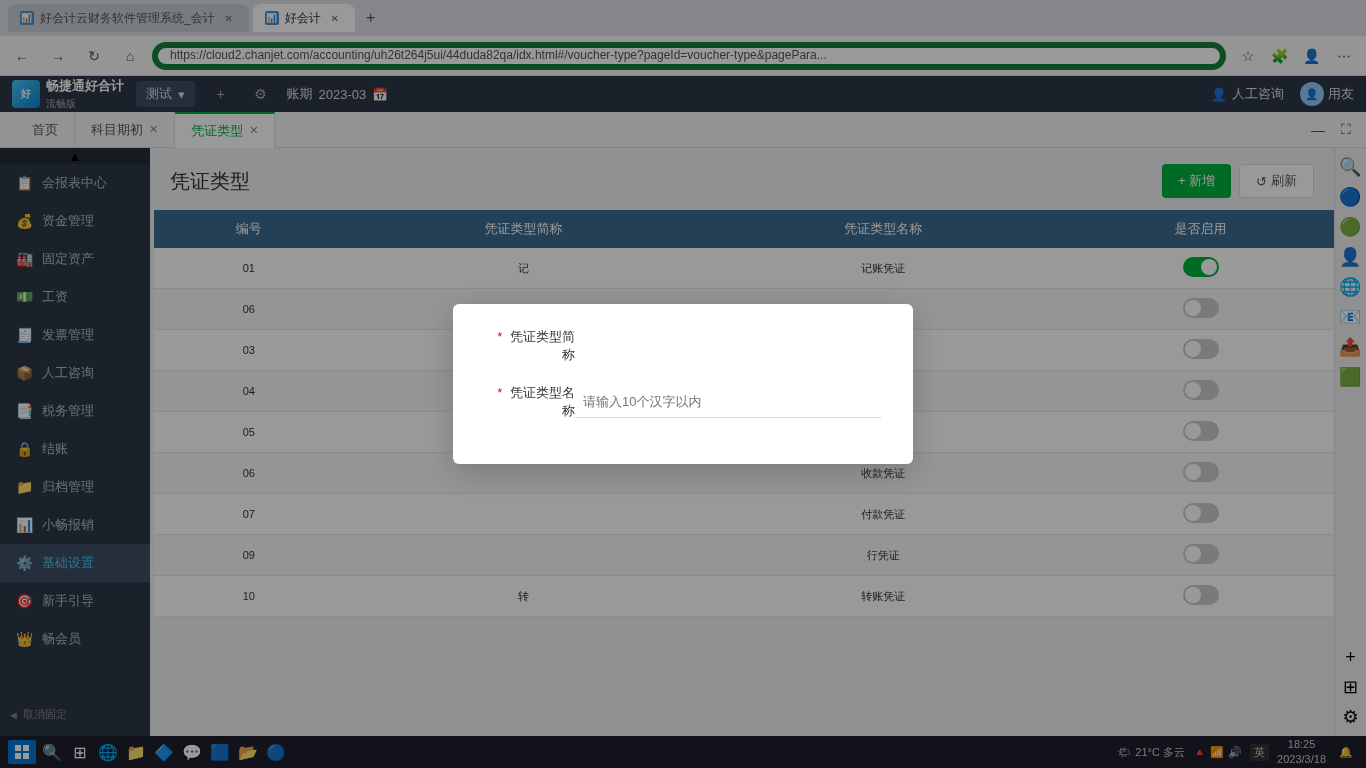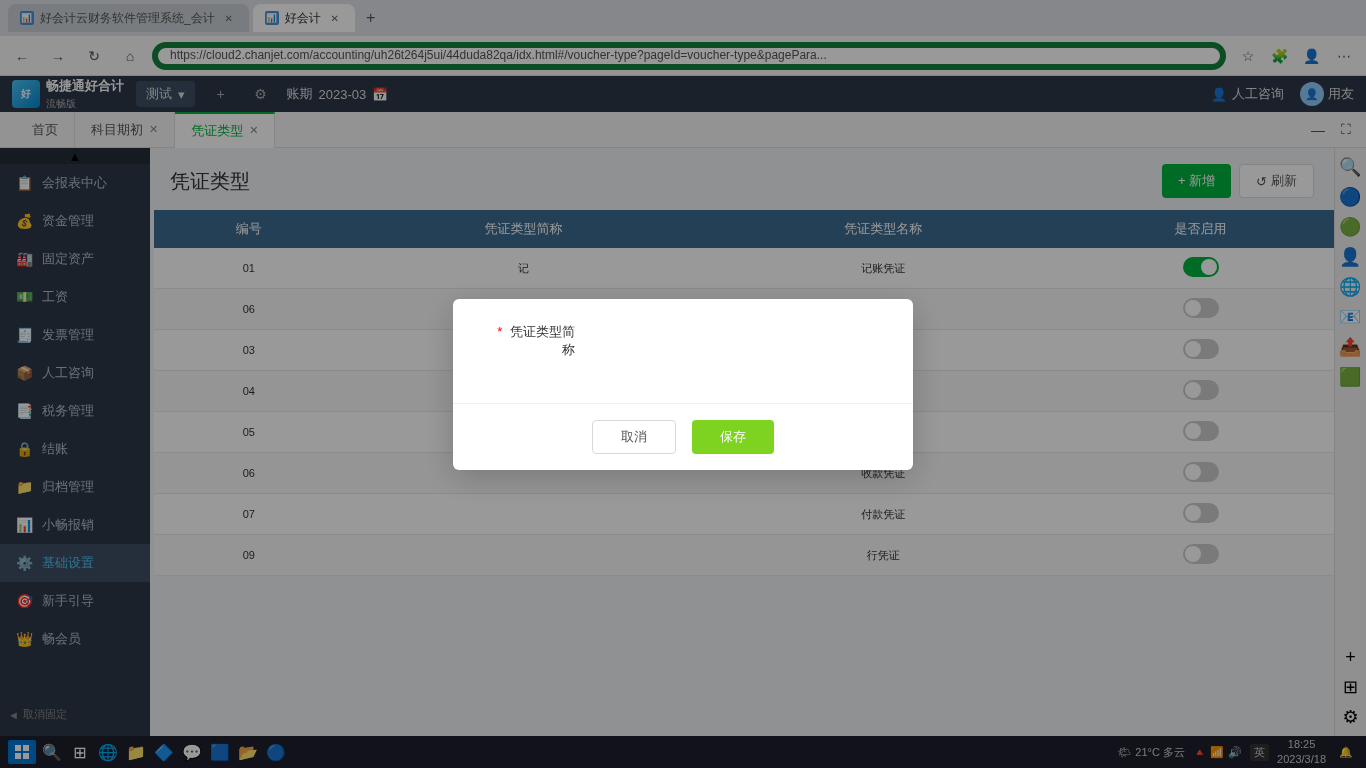--- a/index.html
+++ b/index.html
@@ -321,20 +321,28 @@
     </td>
   </tr>
           <tr class="table-row">
     <td>09</td>
     <td></td>
     <td>行凭证</td>
     <td>
       <span class="toggle-off"></span>
     </td>
   </tr>
+          <tr class="table-row">
+    <td>10</td>
+    <td>转</td>
+    <td>转账凭证</td>
+    <td>
+      <span class="toggle-off"></span>
+    </td>
+  </tr>
         </tbody>
     </table>
   </div>
 
   <div style="width:32px;background:#f0f0f0;border-left:1px solid #ddd;display:flex;flex-direction:column;align-items:center;padding:8px 0;gap:8px;">
     <div style="font-size:18px;cursor:pointer;">🔍</div>
     <div style="font-size:18px;cursor:pointer;">🔵</div>
     <div style="font-size:18px;cursor:pointer;">🟢</div>
     <div style="font-size:18px;cursor:pointer;">👤</div>
     <div style="font-size:18px;cursor:pointer;">🌐</div>
@@ -349,24 +357,27 @@
 
 <div class="modal-overlay">
   <div class="modal">
     <div class="modal-body">
       <div class="form-row">
         <div class="form-label">
           <span class="required-star">*</span>
           <span>凭证类型简称</span>
         </div>
       </div>
-    </div>
-    <div class="modal-footer">
-      <button class="btn-cancel">取消</button>
-      <button class="btn-save">保存</button>
+      <div class="form-row">
+        <div class="form-label">
+          <span class="required-star">*</span>
+          <span>凭证类型名称</span>
+        </div>
+        <input class="form-input" placeholder="请输入10个汉字以内" style="">
+      </div>
     </div>
   </div>
 </div>
 
 <div class="taskbar">
   <div class="taskbar-start">
     <svg width="16" height="16" viewBox="0 0 16 16">
         <rect x="1" y="1" width="6" height="6" fill="white"></rect>
         <rect x="9" y="1" width="6" height="6" fill="white"></rect>
         <rect x="1" y="9" width="6" height="6" fill="white"></rect>

